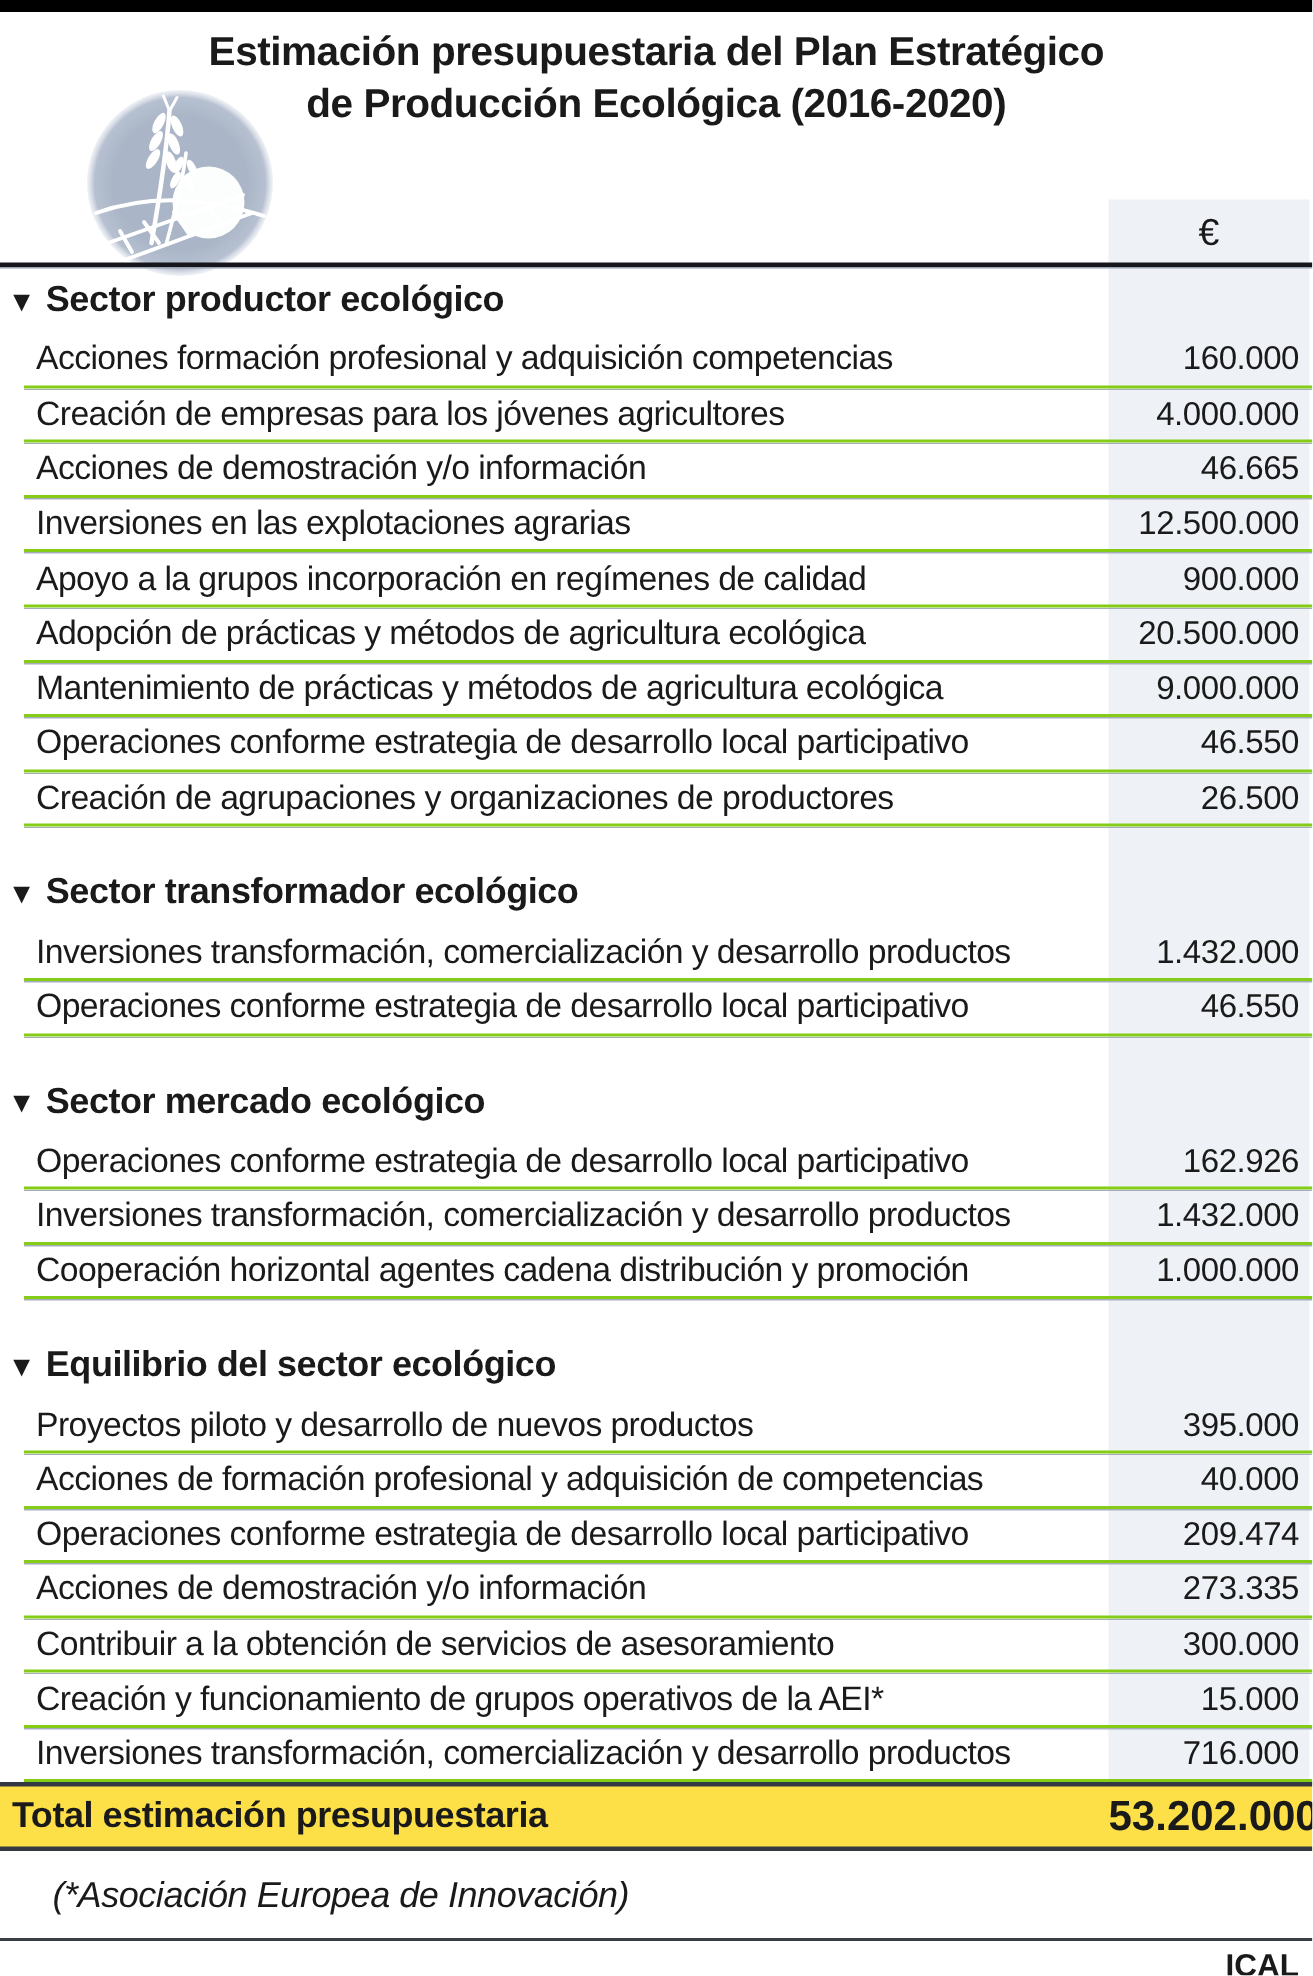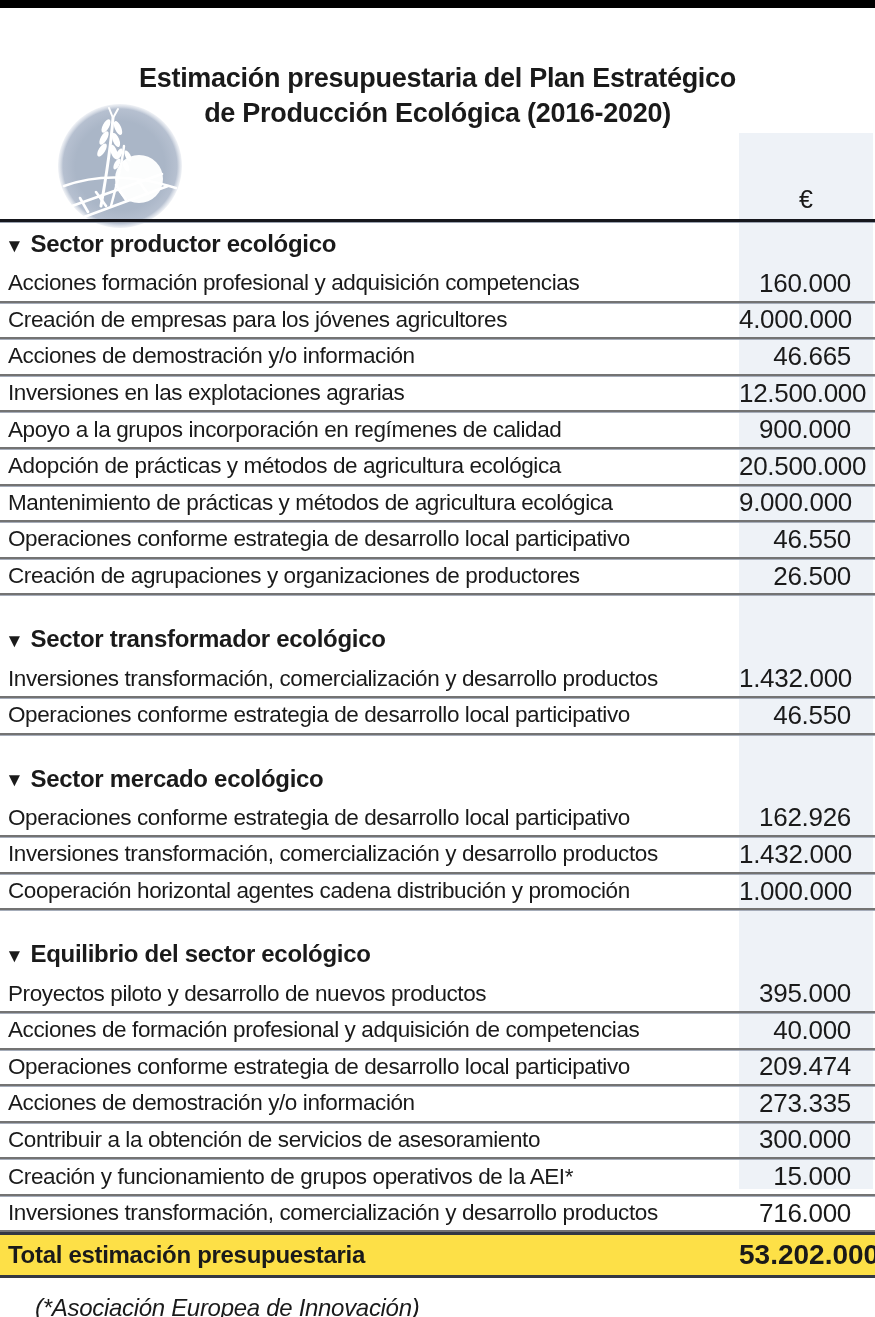--- a/index.html
+++ b/index.html
@@ -2,39 +2,39 @@
 <html><head>
 <meta charset="utf-8">
 <style>
   * { margin:0; padding:0; box-sizing:border-box; }
   html,body { background:#ffffff; }
   body { font-family:"Liberation Sans", sans-serif; color:#1a1a1a; }
   .canvas { position:relative; width:875px; height:1317px; background:#fff; overflow:hidden; }
 
   .topbar { height:8px; background:#000; }
 
-  .header { position:relative; height:125px;margin-top:44px; }
+  .header { position:relative; height:125px; }
   .title { text-align:center; font-weight:bold; font-size:27px; line-height:35px; padding-top:9px; letter-spacing:-0.3px; }
   .logo { position:absolute; left:56px; top:50px; }
 
   
   .band { position:absolute; left:739px; top:133px; width:134px; height:1056px; background:#eef2f7; }
 
   .content { position:relative; }
 
   .eurorow { position:relative; height:45px; border-bottom:3px solid #16171d; box-shadow:0 1px 0 #9aa2b0; }
   .eurocell { position:absolute; left:739px; top:0; width:134px; height:45px; text-align:center; font-size:25px; line-height:44px; }
 
   .sec-header { display:flex; align-items:center; height:44px; font-weight:bold; font-size:24px; padding-left:5px; letter-spacing:-0.3px; }
   .section.gap { margin-top:22px; }
   .tri { font-size:19px; margin-right:7px; line-height:1; position:relative; top:1px; }
 
-  .row { display:flex; align-items:center; height:36.6px; border-bottom:2px solid #737373; box-shadow:0 1px 0 #a6adba; }
+  .row { display:flex; align-items:center; height:36.6px; border-bottom:2px solid #84cc16; box-shadow:0 1px 0 #a6adba;margin-left:16px; }
   .row .label { flex:1; padding-left:8px; font-size:22.5px; letter-spacing:-0.4px; white-space:nowrap; overflow:hidden; }
-  .row .value { width:136px; text-align:right; padding-right:24px; font-size:26px; letter-spacing:-0.3px; }
+  .row .value { width:136px; text-align:right; padding-right:9px; font-size:22px; letter-spacing:-0.3px; }
 
   .total { display:flex; align-items:center; height:46px; background:#fde047; border-top:3px solid #343843; border-bottom:3px solid #343843; font-weight:bold; }
   .total .label { flex:1; padding-left:8px; font-size:24px; letter-spacing:-0.3px; }
   .total .value { width:136px; text-align:left; padding-right:9px; font-size:28px; }
 
   .footnote { padding:16px 0 0 35px; font-style:italic; font-size:24px; letter-spacing:-0.3px; }
   .footer-rule { border-top:2px solid #3a3d46; margin-top:14px; }
   .credit { text-align:right; padding:5px 9px 0 0; font-weight:bold; font-size:21px; }
 </style>
 </head>

